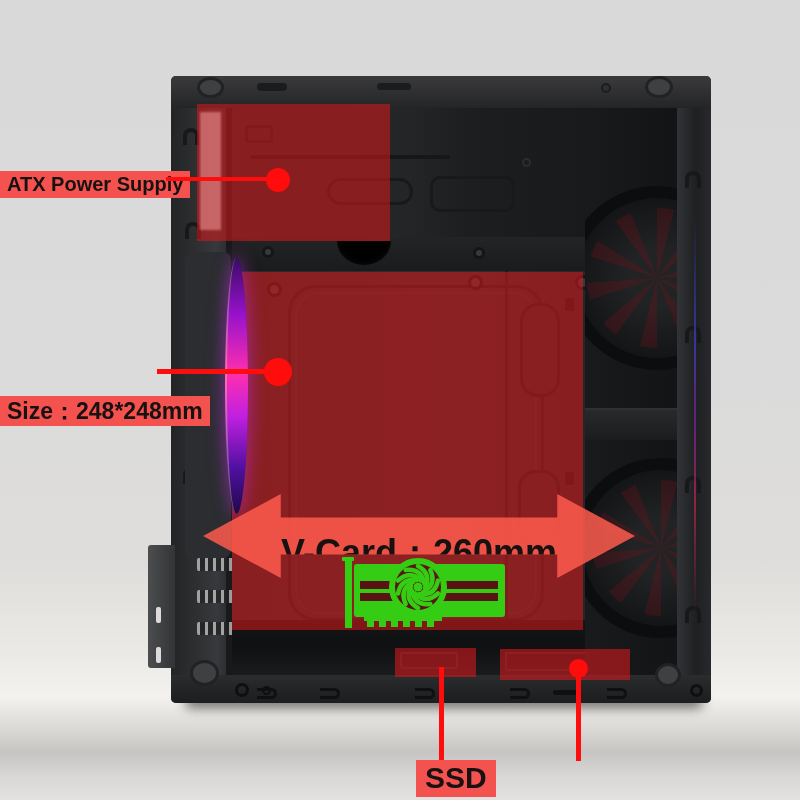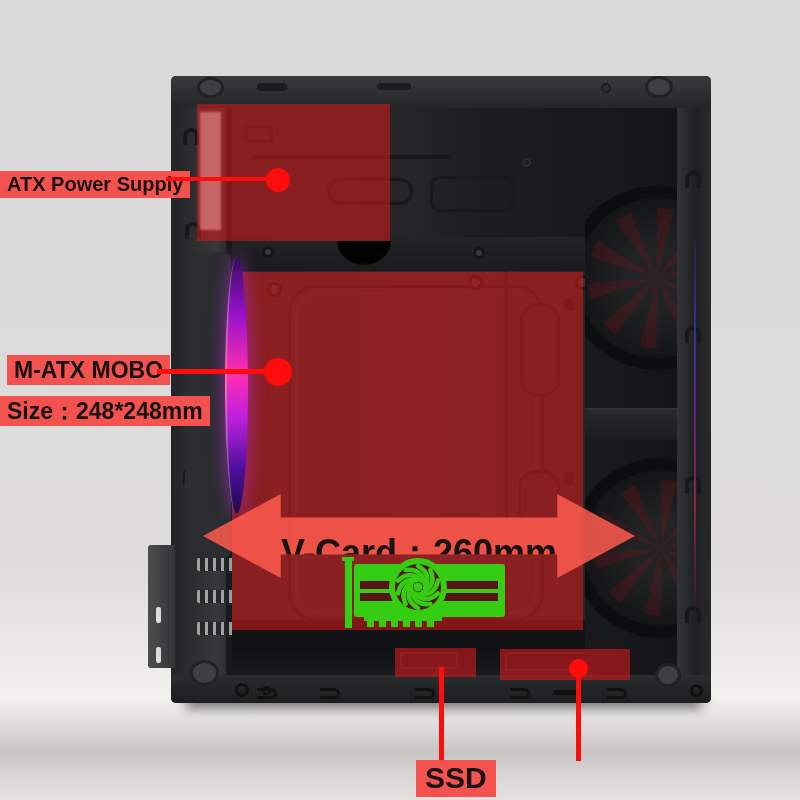--- a/index.html
+++ b/index.html
@@ -291,21 +291,20 @@
       <path d="M78 9 Q92 17 85 31" stroke="var(--gpu-green)" stroke-width="4.5" fill="none" stroke-linecap="round" transform="rotate(288 78 30)"></path>
       <path d="M78 9 Q92 17 85 31" stroke="var(--gpu-green)" stroke-width="4.5" fill="none" stroke-linecap="round" transform="rotate(324 78 30)"></path>
       <circle cx="78" cy="30" r="4.5" fill="var(--gpu-green)"></circle>
     </g>
   </svg>
 
   <div class="p callout-label" id="lbl-psu">ATX Power Supply</div>
   <div class="p cline" id="line-psu"></div>
   <div class="p cdot" id="dot-psu"></div>
 
-  <div class="p callout-label" id="lbl-mobo">M-ATX MOBO</div>
   <div class="p callout-label" id="lbl-size">Size：248*248mm</div>
   <div class="p cline" id="line-mobo"></div>
   <div class="p cdot" id="dot-mobo"></div>
 
   <div class="p cline" id="line-ssd"></div>
   <div class="p callout-label" id="lbl-ssd">SSD</div>
 
   <div class="p cdot" id="dot-hdd"></div>
   <div class="p cline" id="line-hdd"></div>
 

